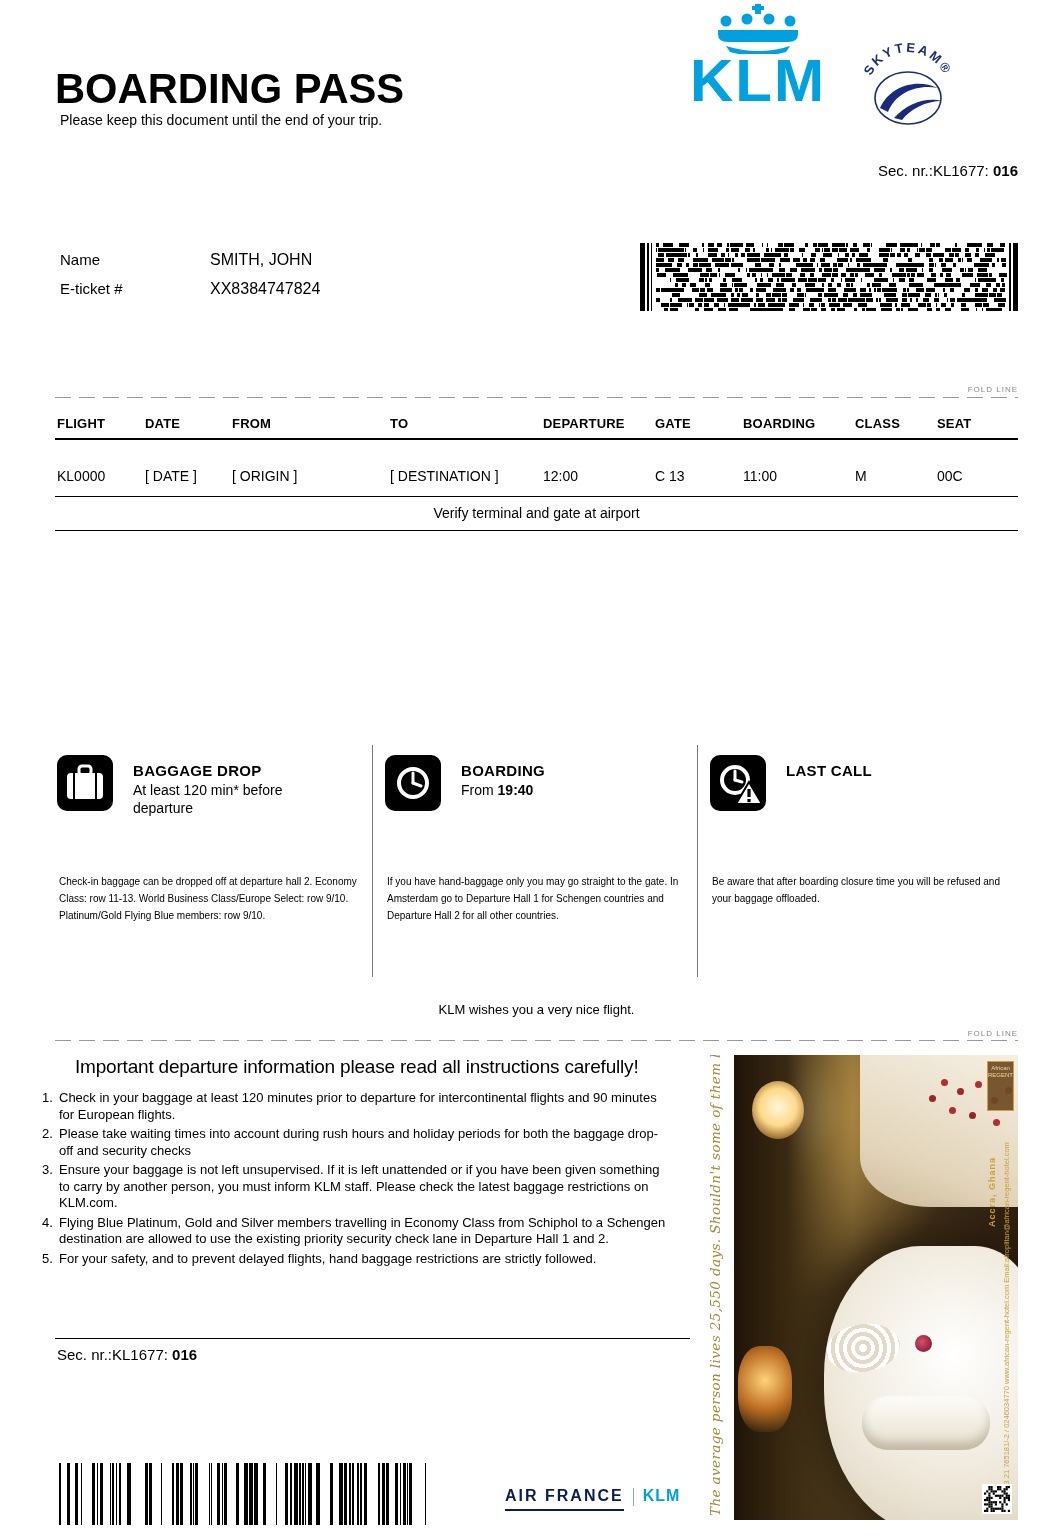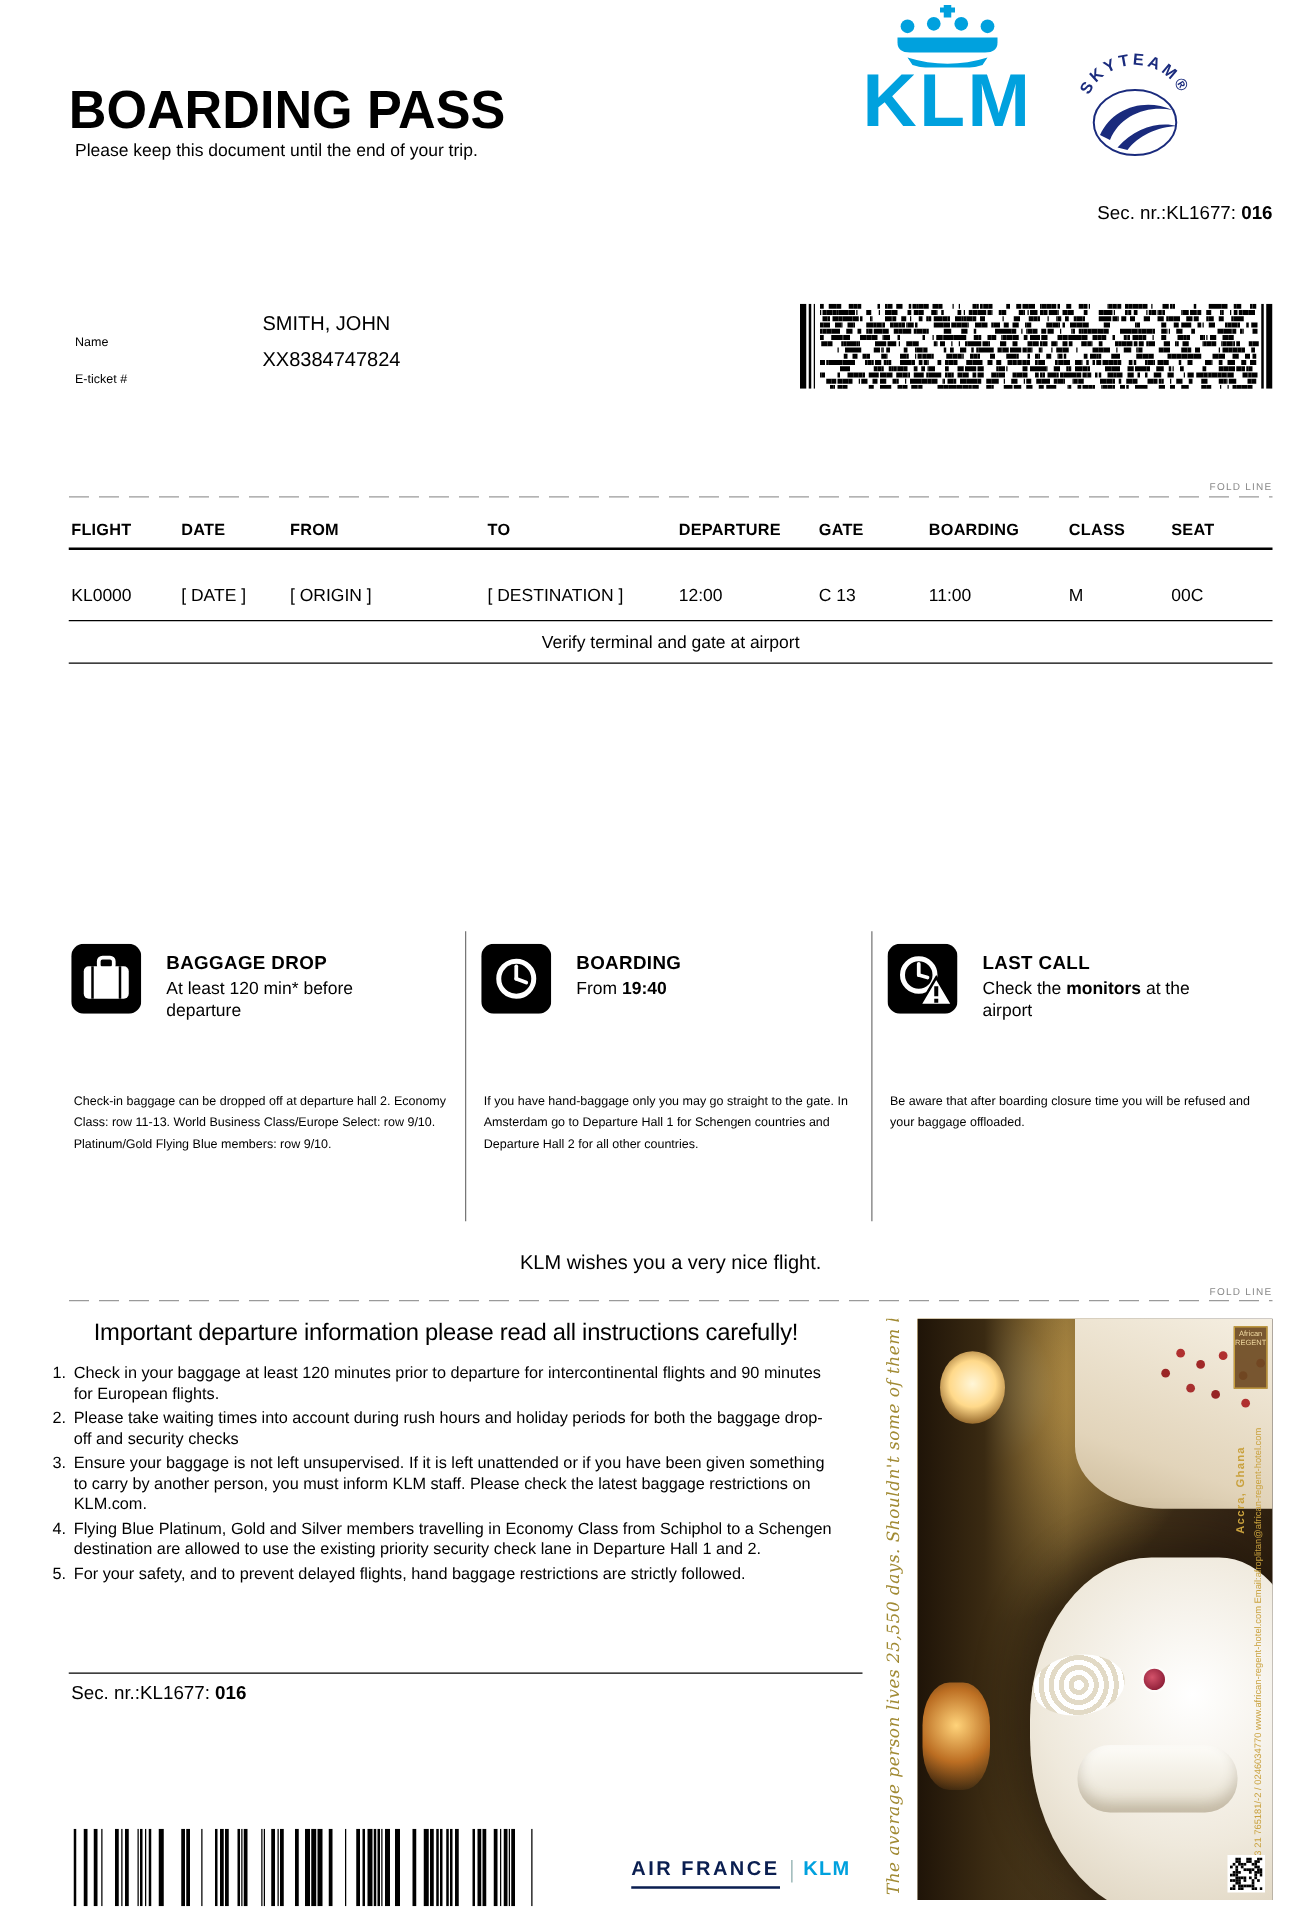--- a/index.html
+++ b/index.html
@@ -14,21 +14,21 @@
   .klm-logo { position:absolute; left:663px; top:4px; width:190px; text-align:center; }
   .klm-crown { display:block; margin:0 auto; }
   .klm-word { font-size:60px; font-weight:bold; color:#00A1DE; line-height:54px; letter-spacing:2px; }
   .skyteam { position:absolute; left:856px; top:36px; }
 
   .sec-top { position:absolute; right:32px; top:162px; font-size:15px; }
   .sec-bottom { position:absolute; left:57px; top:1346px; font-size:15px; }
   .sec-val { font-weight:bold; }
 
   
-  .plabel { position:absolute; left:60px; font-size:10px;margin-top:18px; }
+  .plabel { position:absolute; left:60px; font-size:15px; }
   .pvalue { position:absolute; left:210px; font-size:16px; }
 
   .barcode-2d { position:absolute; left:640px; top:243px; width:378px; height:68px; }
 
   
   .fold-label { position:absolute; right:32px; font-size:8px; letter-spacing:1px; color:#888; }
   .fold-dash { position:absolute; left:55px; width:963px; height:1px;
                background:repeating-linear-gradient(90deg,#9a9a9a 0 16px, transparent 16px 24px); }
 
   
@@ -41,21 +41,21 @@
   .fnote { text-align:center; font-size:14px; padding:8px 0 9px 0; }
 
   
   .icol { position:absolute; top:755px; }
   .icon56 { position:absolute; left:0; top:0; width:56px; height:56px; }
   .ititle { margin-left:76px; padding-top:7px; font-size:15px; font-weight:bold; letter-spacing:.3px; }
   .ilead { margin-left:76px; margin-top:2px; font-size:14px; line-height:18px; max-width:200px; }
   .ibody { position:absolute; left:2px; top:118px; font-size:10px; line-height:17px; width:100%; }
   .idiv { position:absolute; top:745px; width:1px; height:232px; background:#777; }
 
-  .wish { position:absolute; left:55px; top:1002px; width:963px; text-align:center; font-size:16px; }
+  .wish { position:absolute; left:55px; top:1002px; width:963px; text-align:center; font-size:13px; }
 
   
   .imp-title { position:absolute; left:40px; top:1056px; font-size:19px; font-weight:normal; letter-spacing:-.2px;margin-left:35px; }
   .imp-list { position:absolute; left:42px; top:1090px; width:628px; list-style:none; counter-reset:imp; }
   .imp-list li { position:relative; padding-left:17px; font-size:13px; line-height:16.5px; counter-increment:imp; margin-bottom:3px; }
   .imp-list li::before { content:counter(imp) "."; position:absolute; left:0; }
 
   
   .ad { position:absolute; left:700px; top:1055px; width:318px; height:465px; }
   .ad-strip { position:absolute; left:0; top:0; width:34px; height:100%; background:#fff; overflow:hidden; }
@@ -1144,21 +1144,20 @@
         <rect width="56" height="56" rx="10" fill="#000"></rect>
         <circle cx="25" cy="25" r="13" fill="none" stroke="#fff" stroke-width="4"></circle>
         <line x1="25" y1="25" x2="25" y2="16" stroke="#fff" stroke-width="3" stroke-linecap="round"></line>
         <line x1="25" y1="25" x2="32" y2="27" stroke="#fff" stroke-width="3" stroke-linecap="round"></line>
         <path d="M39,27 L52,49 L26,49 Z" fill="#fff" stroke="#000" stroke-width="2"></path>
         <rect x="37.4" y="34" width="3.2" height="8" fill="#000"></rect>
         <rect x="37.4" y="44" width="3.2" height="3.2" fill="#000"></rect>
       </svg>
     </div>
     <div class="ititle">LAST CALL</div>
-    <div class="ilead"><span>Check the </span><b>monitors</b><span> at the airport</span></div>
     <div class="ibody">Be aware that after boarding closure time you will be refused and your baggage offloaded.</div>
   </div>
 
   <div class="wish">KLM wishes you a very nice flight.</div>
 
   <div class="fold-label" style="top:1029px;">FOLD LINE</div>
   <div class="fold-dash" style="top:1040px;"></div>
 
   <div class="imp-title">Important departure information please read all instructions carefully!</div>
   <ol class="imp-list">

